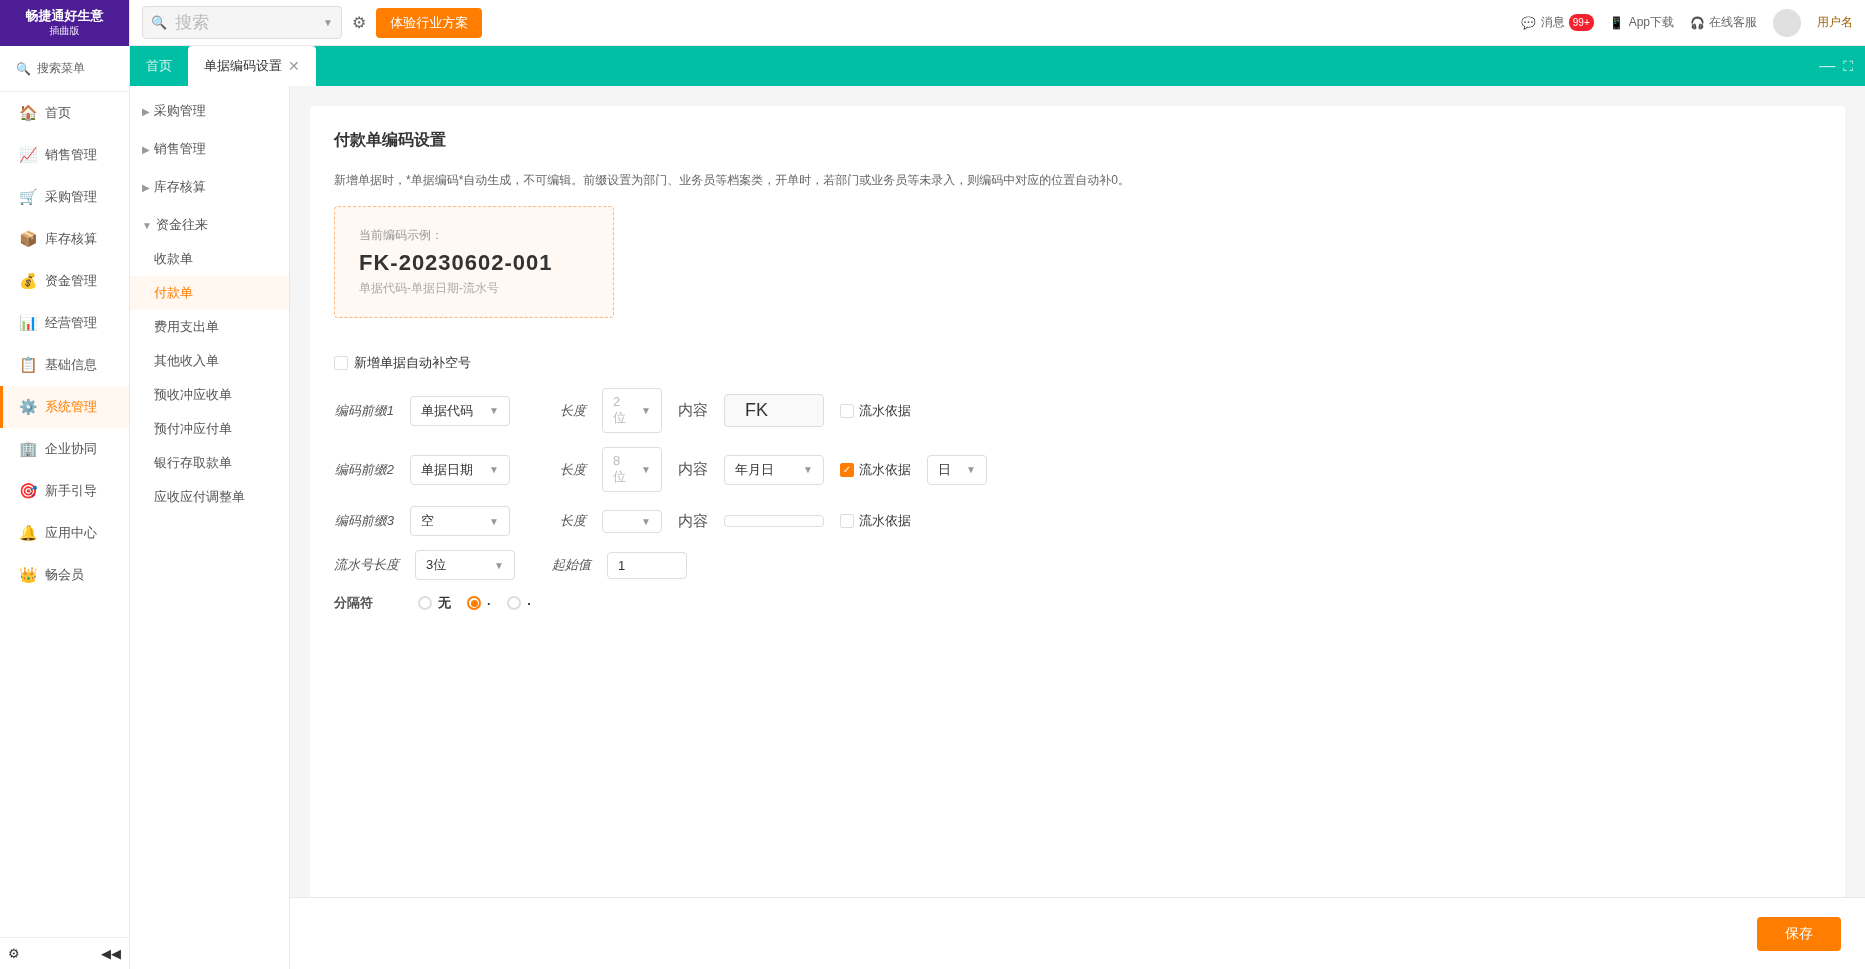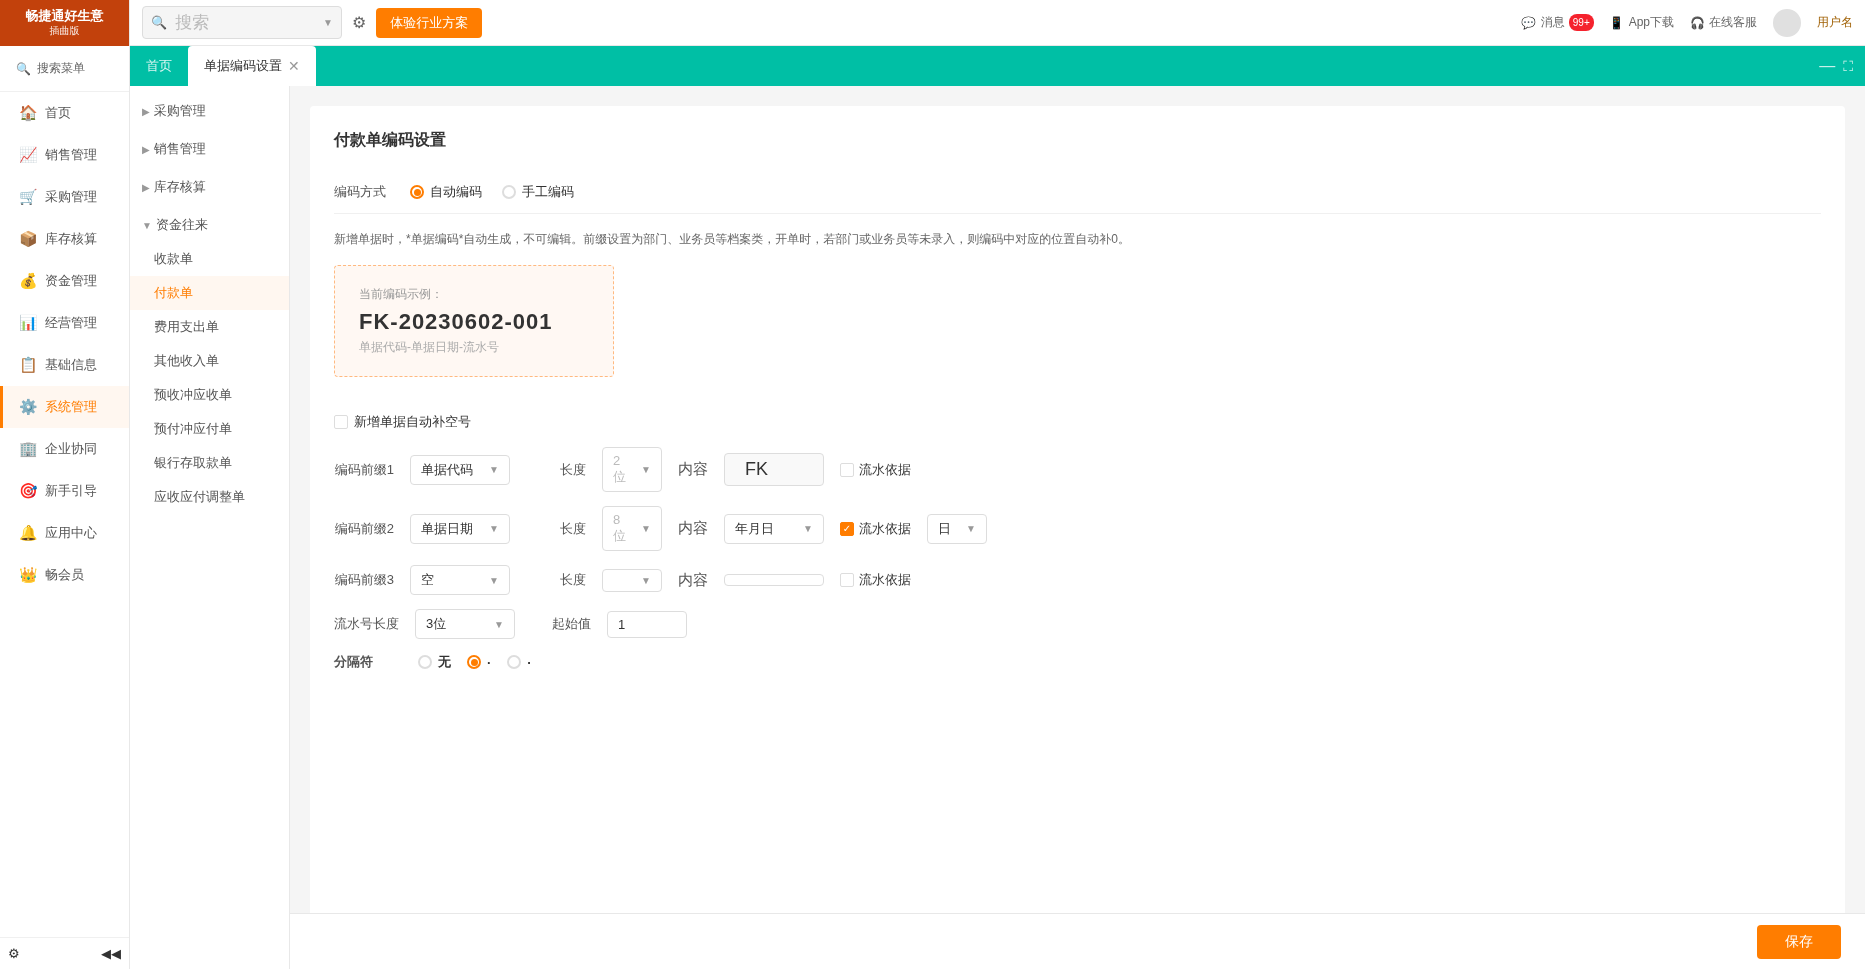--- a/index.html
+++ b/index.html
@@ -111,21 +111,21 @@
       width: 130px;
       height: 100%;
       background: #fff;
       border-right: 1px solid #e8e8e8;
       z-index: 101;
       display: flex;
       flex-direction: column;
     }
     .sidebar-logo {
       height: 46px;
-      background: #c2410c;
+      background: #4c1d95;
       display: flex;
       align-items: center;
       justify-content: center;
       flex-direction: column;
       color: white;
     }
     .sidebar-logo-text {
       font-size: 13px;
       font-weight: bold;
       line-height: 1.2;
@@ -356,20 +356,21 @@
       display: flex;
       align-items: center;
       gap: 16px;
       margin-bottom: 14px;
     }
     .form-field-label {
       min-width: 60px;
       font-size: 13px;
       color: #555;
       text-align: right;
+      font-style: italic;
     }
     .form-select {
       display: flex;
       align-items: center;
       border: 1px solid #ddd;
       border-radius: 4px;
       padding: 5px 10px;
       font-size: 13px;
       color: #333;
       background: white;
@@ -430,21 +431,21 @@
       align-items: center;
       gap: 16px;
     }
 
     
     .bottom-bar {
       position: fixed;
       bottom: 0;
       left: 290px;
       right: 0;
-      height: 56px;
+      height: 72px;
       background: #fff;
       border-top: 1px solid #e8e8e8;
       display: flex;
       align-items: center;
       justify-content: flex-end;
       padding: 0 24px;
       z-index: 50;
     }
     .save-btn {
       background: #ff7d00;
@@ -602,33 +603,20 @@
     <div class="menu-sub-item">银行存取款单</div>
     <div class="menu-sub-item">应收应付调整单</div>
   </div>
 </div>
 
 <div class="main-content">
   <div class="page-card">
     <div class="page-title">付款单编码设置</div>
 
     
-    <div class="section-row">
-      <span class="section-label">编码方式</span>
-      <div class="radio-group">
-        <label class="radio-item">
-          <div class="radio-circle checked"></div>
-          <span>自动编码</span>
-        </label>
-        <label class="radio-item">
-          <div class="radio-circle"></div>
-          <span>手工编码</span>
-        </label>
-      </div>
-    </div>
 
     
     <div class="info-text">新增单据时，*单据编码*自动生成，不可编辑。前缀设置为部门、业务员等档案类，开单时，若部门或业务员等未录入，则编码中对应的位置自动补0。</div>
 
     
     <div class="code-preview">
       <div class="code-preview-label">当前编码示例：</div>
       <div class="code-preview-value">FK-20230602-001</div>
       <div class="code-preview-sub">单据代码-单据日期-流水号</div>
     </div>

